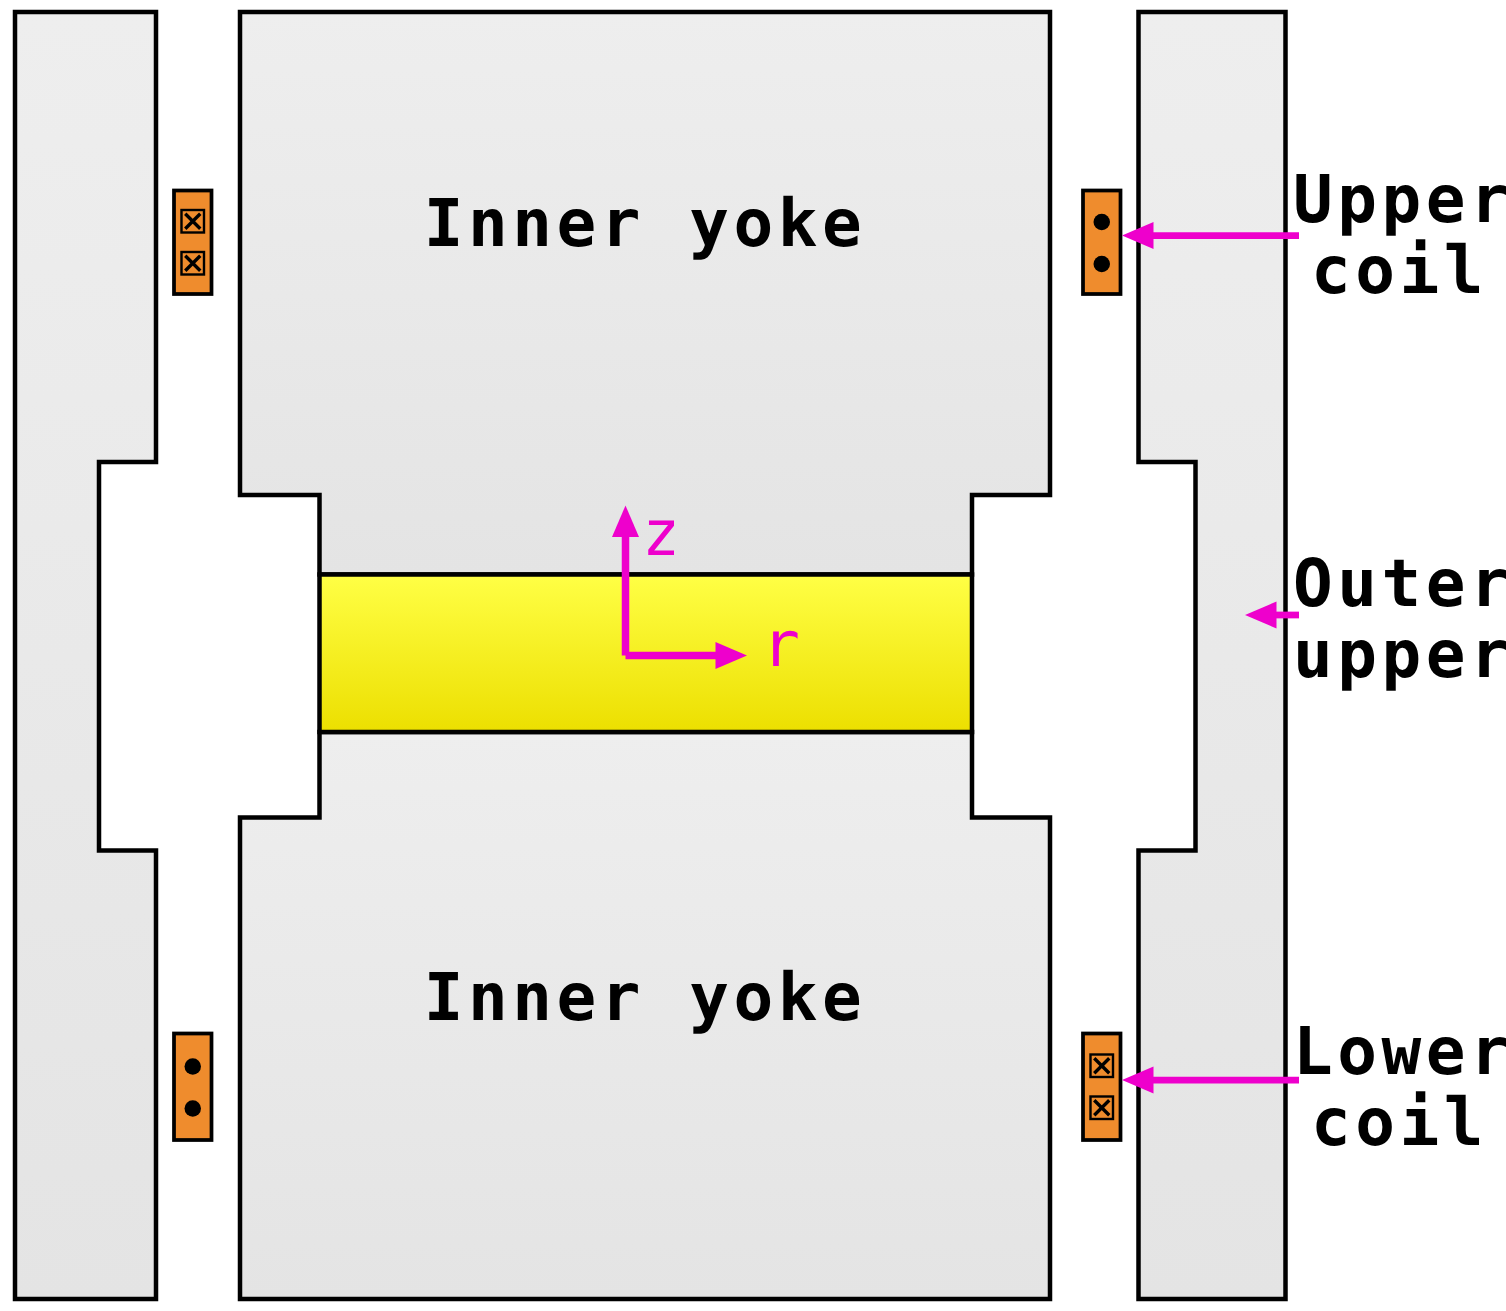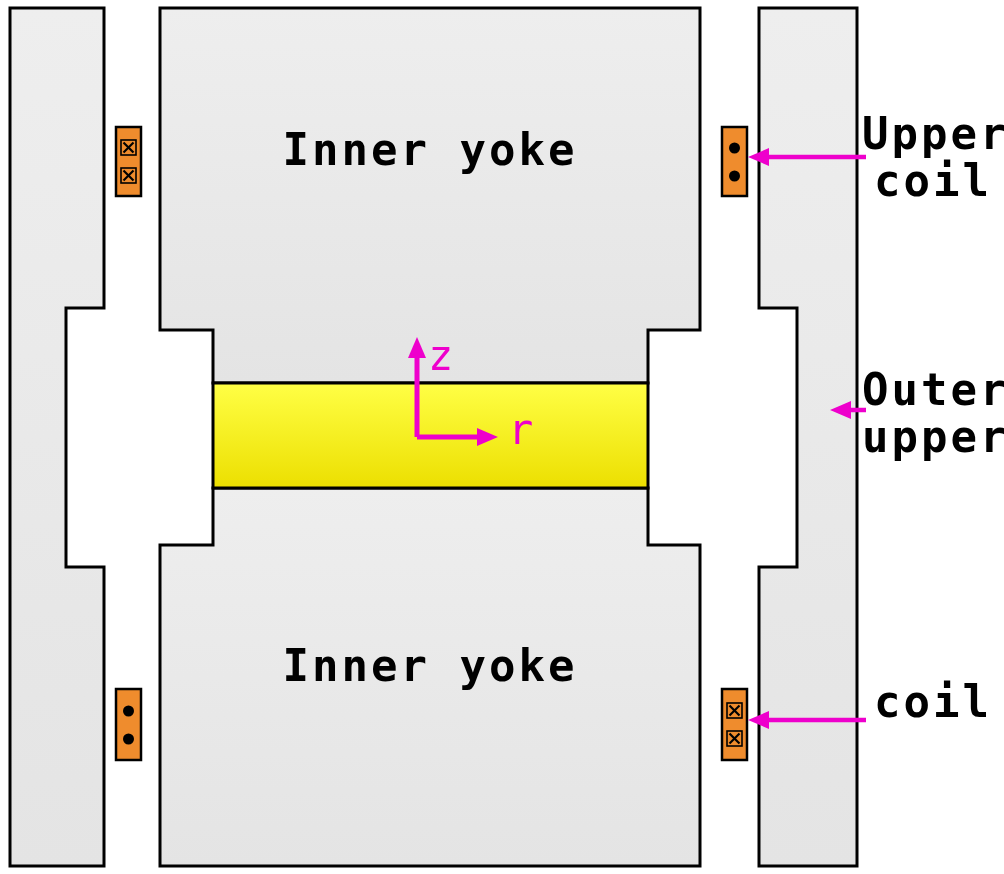--- a/index.html
+++ b/index.html
@@ -135,19 +135,20 @@
     <span>Upper</span>
     <span>coil</span>
   </div>
 
   <div class="lbl" style="left:862px; top:366px; width:142px;">
     <span>Outer</span>
     <span>upper</span>
   </div>
 
   <div class="lbl" style="left:862px; top:678px; width:142px;">
+    <span>Lower</span>
     <span>coil</span>
   </div>
 
   <div class="axis-label" style="left:428px; top:334px;">z</div>
   <div class="axis-label" style="left:508px; top:408px;">r</div>
 
 </div>
 
 </body></html>

